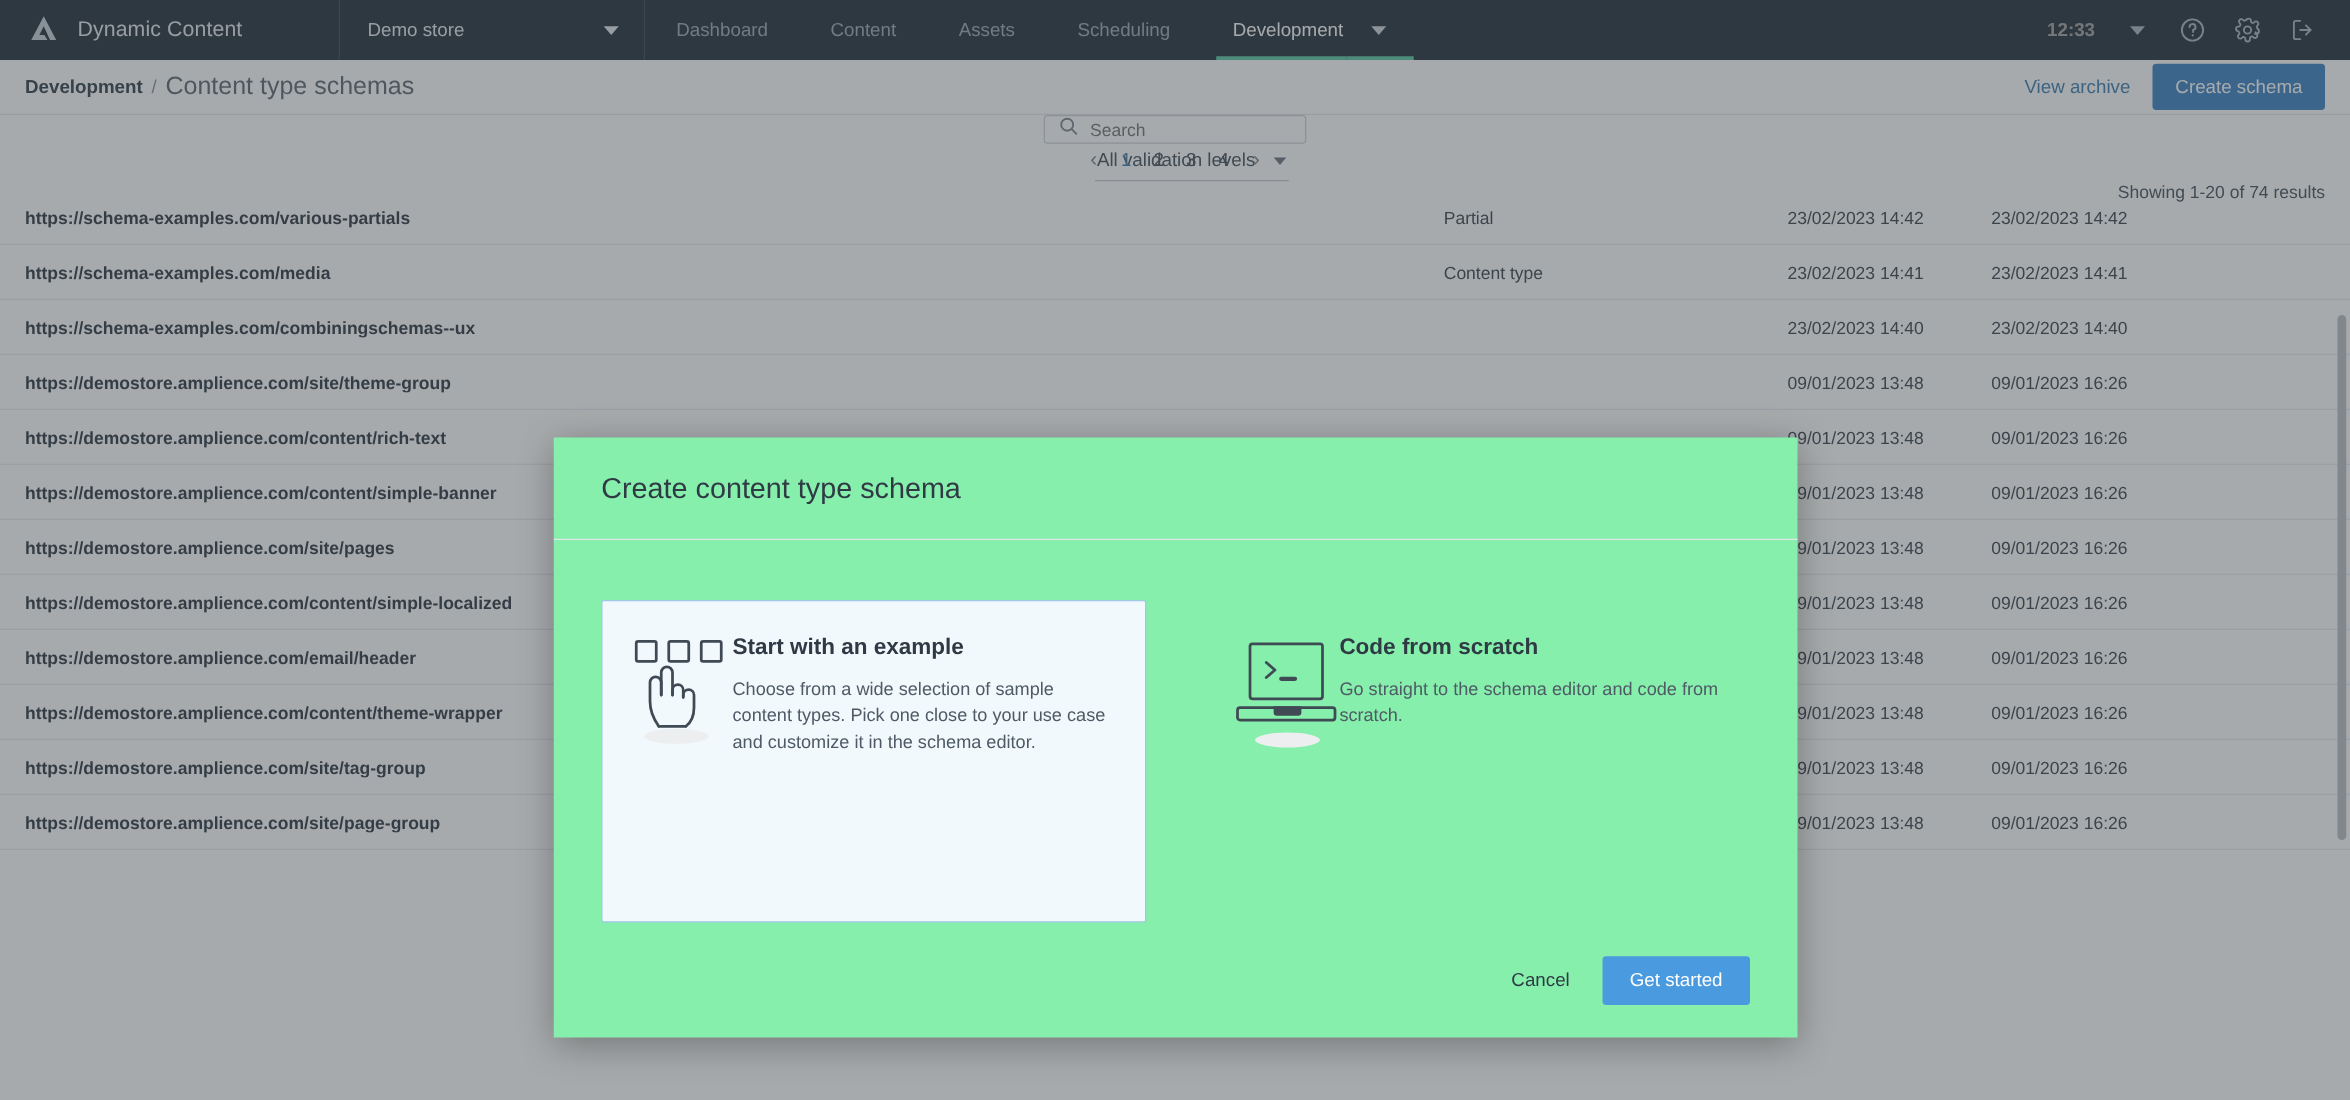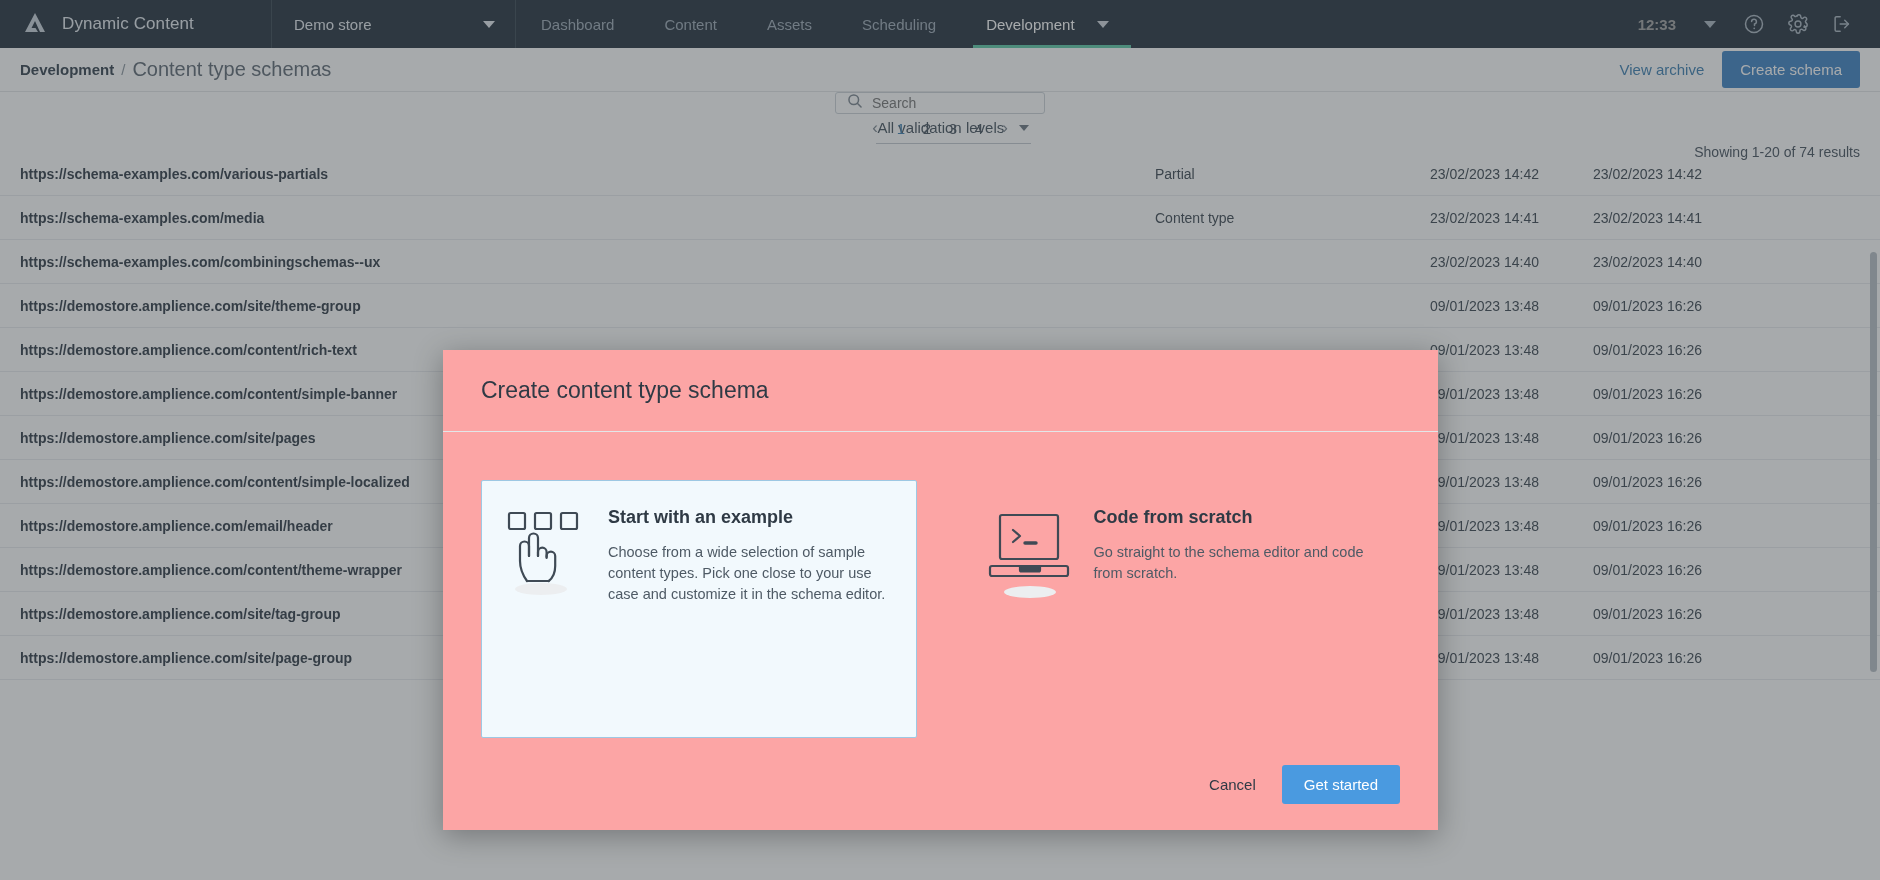--- a/index.html
+++ b/index.html
@@ -132,31 +132,31 @@
     position: absolute; right: 3px; top: 252px; width: 7px; height: 420px;
     background: #b9c0c6; border-radius: 4px;
   }
 
   
   .overlay {
     position: absolute; inset: 0; background: rgba(60,66,72,.45);
   }
   .modal {
     position: absolute; left: 443px; top: 350px; width: 995px; height: 480px;
-    background: #fca5a5; box-shadow: 0 6px 28px rgba(0,0,0,.3);
+    background: #86efac; box-shadow: 0 6px 28px rgba(0,0,0,.3);
     display: flex; flex-direction: column;
   }
   .modal-head {
     height: 82px; display: flex; align-items: center; padding: 0 38px;
     border-bottom: 1px solid #e3e6e8;
   }
   .modal-title { font-size: 23px; color: #2f3a45; }
   .modal-body { flex: 1; display: flex; gap: 48px; padding: 48px 38px 0 38px; }
   .opt {
-    width: 448px; display: flex; gap: 22px; padding: 26px 22px;
+    width: 448px; display: flex; padding: 26px 22px;
     border: 1px solid transparent; border-radius: 2px; cursor: pointer;
   }
   .opt.selected { background: #f2f9fd; border-color: #9ec8e3; }
   .opt-icon { flex: 0 0 82px; display: flex; align-items: flex-start;
               justify-content: center; padding-top: 2px; }
   .opt-title { font-size: 18px; color: #2f3a45; font-weight: bold;
                margin-bottom: 14px; }
   .opt-desc { font-size: 14.5px; line-height: 21px; color: #4e5a65; }
   .modal-foot {
     height: 92px; display: flex; align-items: center; justify-content: flex-end;

